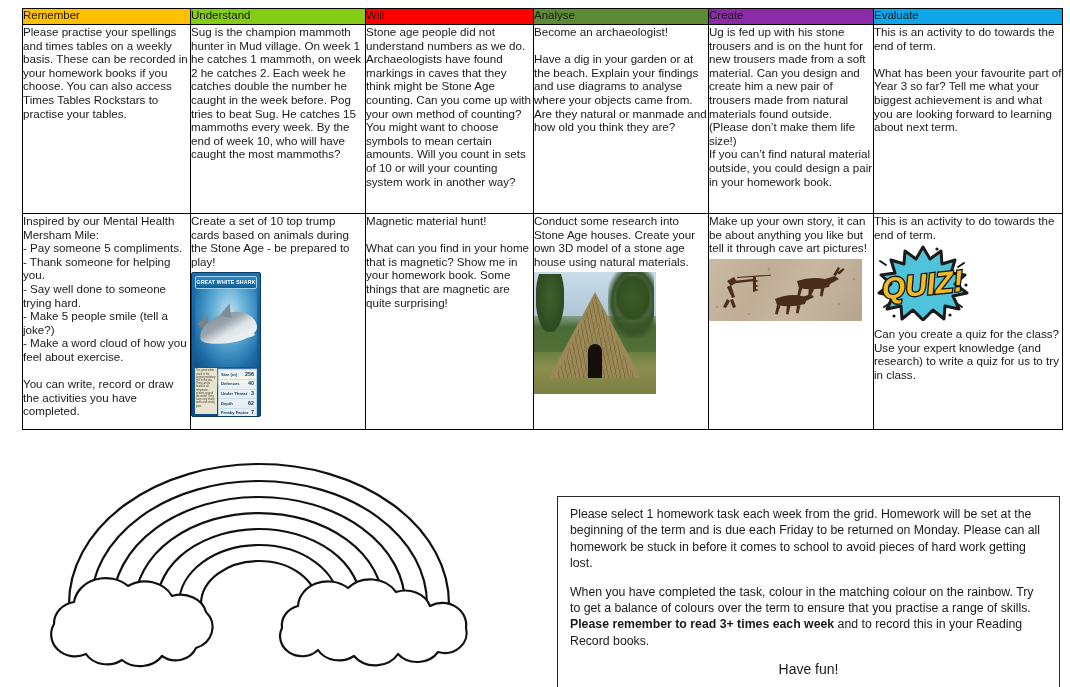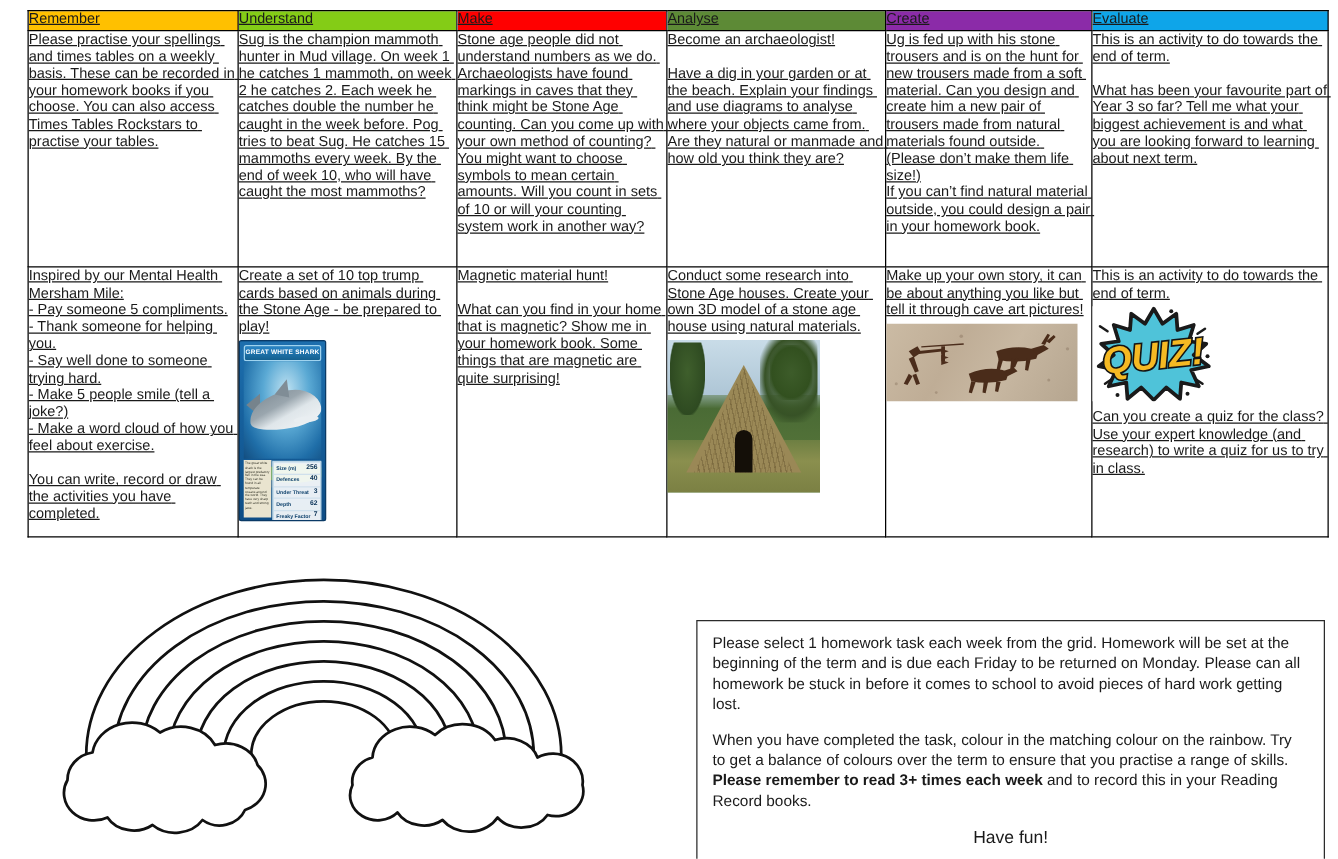--- a/index.html
+++ b/index.html
@@ -21,21 +21,20 @@
   .grid-wrap {
     position: absolute;
     left: 22px;
     top: 8px;
     width: 1040px;
   }
   table.homework-grid {
     border-collapse: collapse;
     table-layout: fixed;
     width: 1040px;
-    text-decoration: underline;
   }
   table.homework-grid td,
   table.homework-grid th {
     border: 1px solid #000000;
     vertical-align: top;
     padding: 0;
   }
   th.hdr {
     height: 15px;
     padding: 1px 0 2px 4px;
@@ -304,21 +303,21 @@
         <col class="c1">
         <col class="c2">
         <col class="c3">
         <col class="c4">
         <col class="c5">
     </colgroup>
     <thead>
       <tr>
         <th class="hdr" id="hdr0" style="background: rgb(255, 192, 0);">Remember</th>
         <th class="hdr" id="hdr1" style="background: #84cc16;">Understand</th>
-        <th class="hdr" id="hdr2" style="background: rgb(255, 0, 0);">Make</th>
+        <th class="hdr" id="hdr2" style="background: rgb(255, 0, 0);">Will</th>
         <th class="hdr" id="hdr3" style="background: rgb(93, 138, 54); margin-left: 44px;">Analyse</th>
         <th class="hdr" id="hdr4" style="background: rgb(139, 43, 168);">Create</th>
         <th class="hdr" id="hdr5" style="background: #0ea5e9;">Evaluate</th>
       </tr>
     </thead>
     <tbody>
 
       <tr class="row-1">
         <td class="cell">
           <div class="txt">Please practise your spellings and times tables on a weekly basis. These can be recorded in your homework books if you choose. You can also access Times Tables Rockstars to practise your tables.</div>

